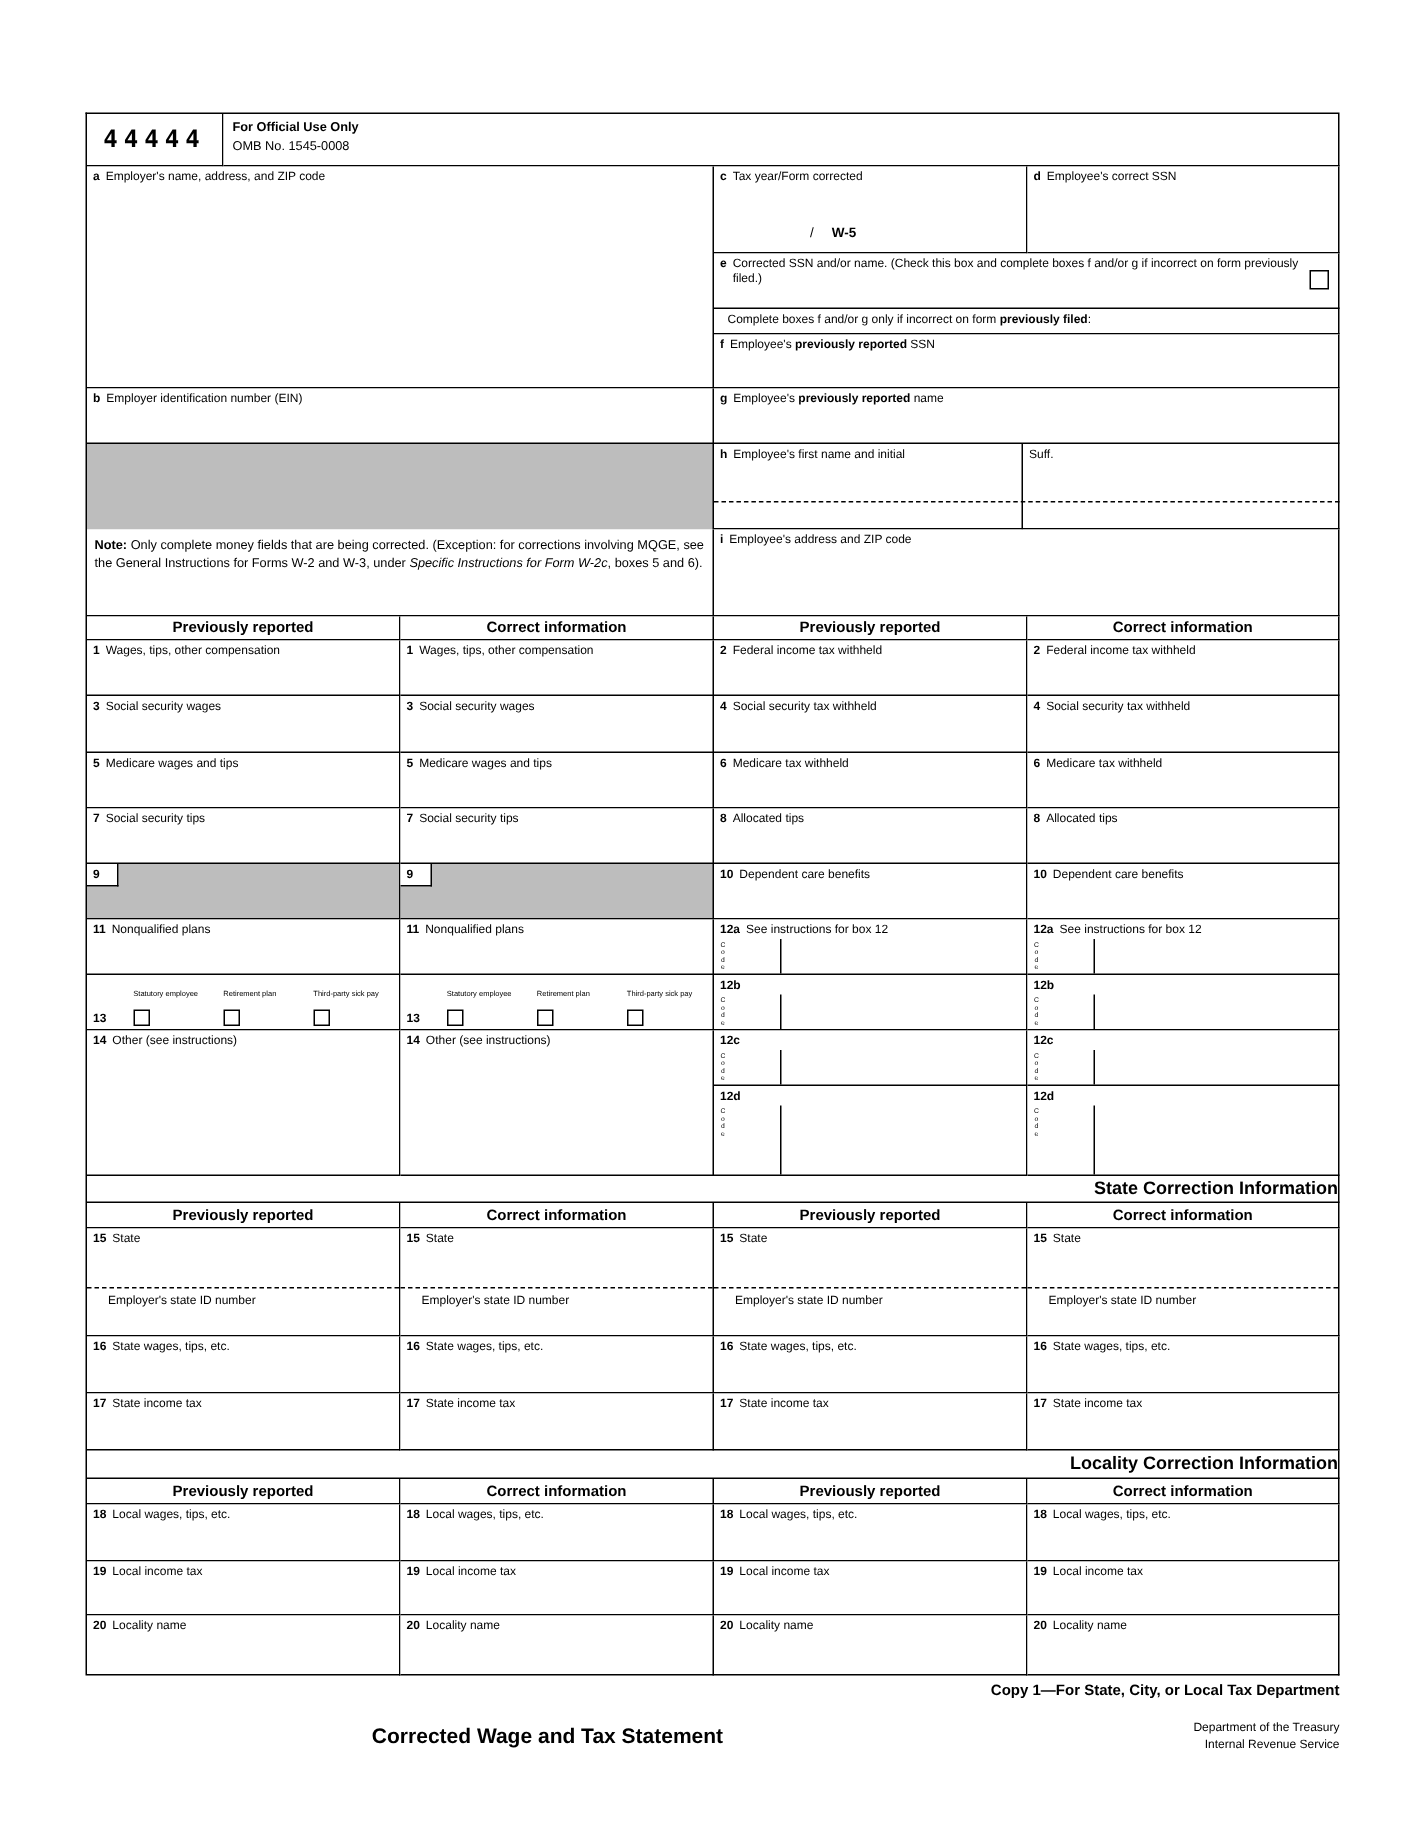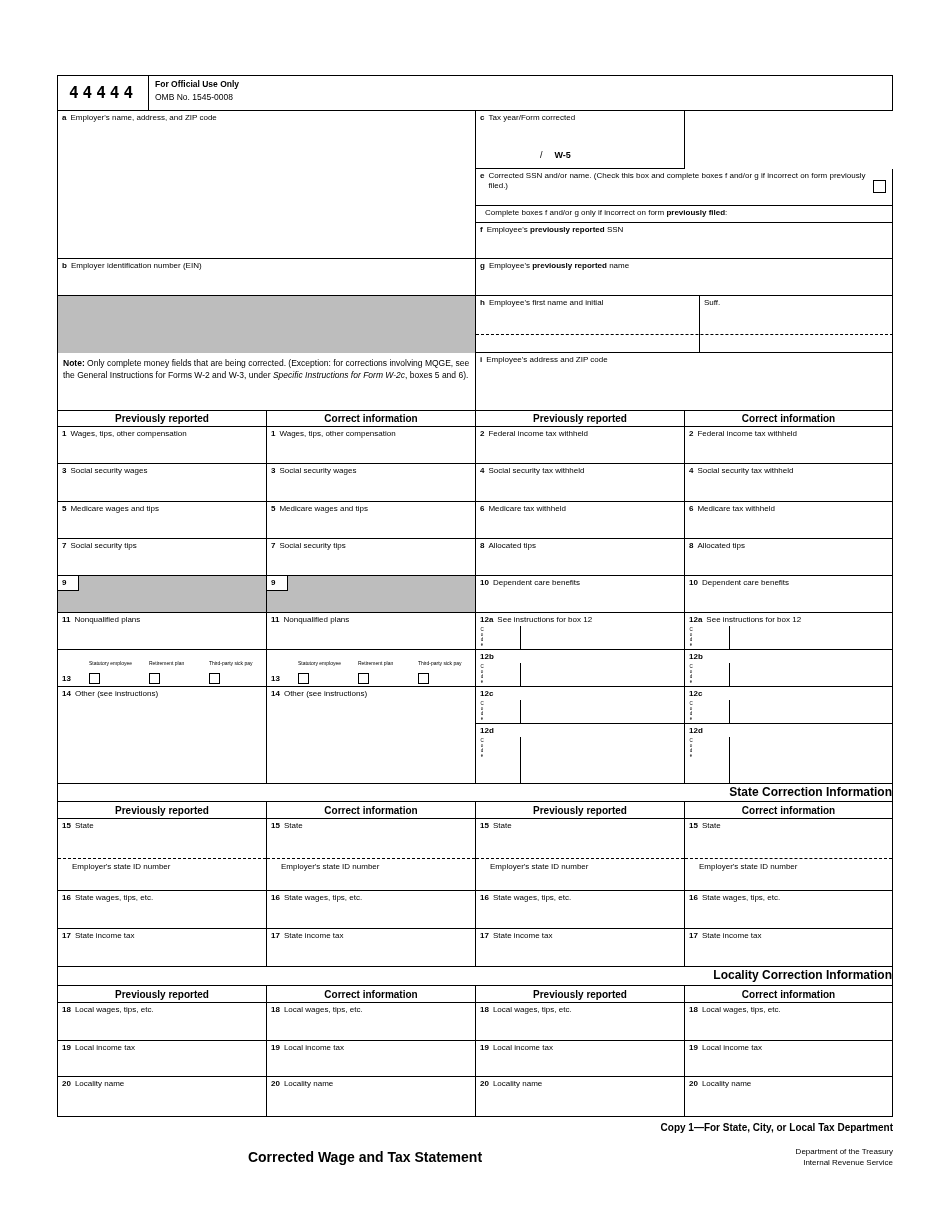--- a/index.html
+++ b/index.html
@@ -8,21 +8,21 @@
 .form{position:absolute;left:57px;top:75px;width:836px;border-top:1px solid #000;border-left:1px solid #000}
 .row{display:flex;position:relative}
 .col{display:flex;flex-direction:column}
 .cell{position:relative;border-right:1px solid #000;border-bottom:1px solid #000;padding:2px 4px;font-size:8px;line-height:1.3;background:#fff}
 .gray{background:#bdbdbd}
 .col>.cell{width:100%}
 .num{font-weight:700;margin-right:4px}
 .b{font-weight:700}.i{font-style:italic}
 .p0{padding:0}
 .nb{border-bottom:none}
-.w91{width:91px;flex:none}.w209{width:209px;flex:none}.w211{width:224px;flex:none}.w168{width:168px;flex:none}.w418{width:418px;flex:none}
+.w91{width:91px;flex:none}.w209{width:209px;flex:none}.w211{width:206px;flex:none}.w168{width:168px;flex:none}.w418{width:418px;flex:none}
 .flex1{flex:1}
 .h16{height:16px}.h17{height:17px}.h18{height:18px}.h19{height:19px}.h35{height:35px}.h36{height:36px}.h37{height:37px}.h38{height:38px}.h40{height:40px}.h57{height:57px}.h58{height:58px}.h60{height:60px}.h72{height:72px}.h97{height:97px}.h148{height:148px}
 .code-cell{display:flex;align-items:center;justify-content:center;font-family:"DejaVu Sans Mono",monospace;font-weight:700;font-size:16px;letter-spacing:4px}
 .official{padding-top:3px;padding-left:6px}
 .official .l1{font-weight:700;font-size:8.5px}
 .official .l2{font-size:8.5px;margin-top:2px}
 .thead{display:flex;align-items:center;justify-content:center;font-weight:700;font-size:10px;padding:0}
 .sect-title{border-right:1px solid #000;border-bottom:1px solid #000;text-align:right;font-weight:700;font-size:12px;background:#fff;line-height:17px}
 .cb{display:inline-block;border:1px solid #000;background:#fff}
 .cb13{width:11px;height:11px;margin-top:1px}
@@ -81,20 +81,23 @@
     </div>
 
     <div class="col flex1">
       <div class="row">
         <div class="cell w209 h58">
           <span class="num">c</span><span>Tax year/Form corrected</span>
           <div class="c-value">
             <span>/</span><span class="b">W-5</span>
           </div>
         </div>
+        <div class="cell flex1 h58">
+          <span class="num">d</span><span>Employee's correct SSN</span>
+        </div>
       </div>
       <div class="cell h37">
         <div class="e-flex">
           <span class="num">e</span>
           <span class="e-text">Corrected SSN and/or name. (Check this box and complete boxes f and/or g if incorrect on form previously filed.)</span>
           <span class="cb cbe"></span>
         </div>
       </div>
       <div class="cell h17 indent8">
         <span>Complete boxes f and/or g only if incorrect on form </span><span class="b">previously filed</span><span>:</span>

